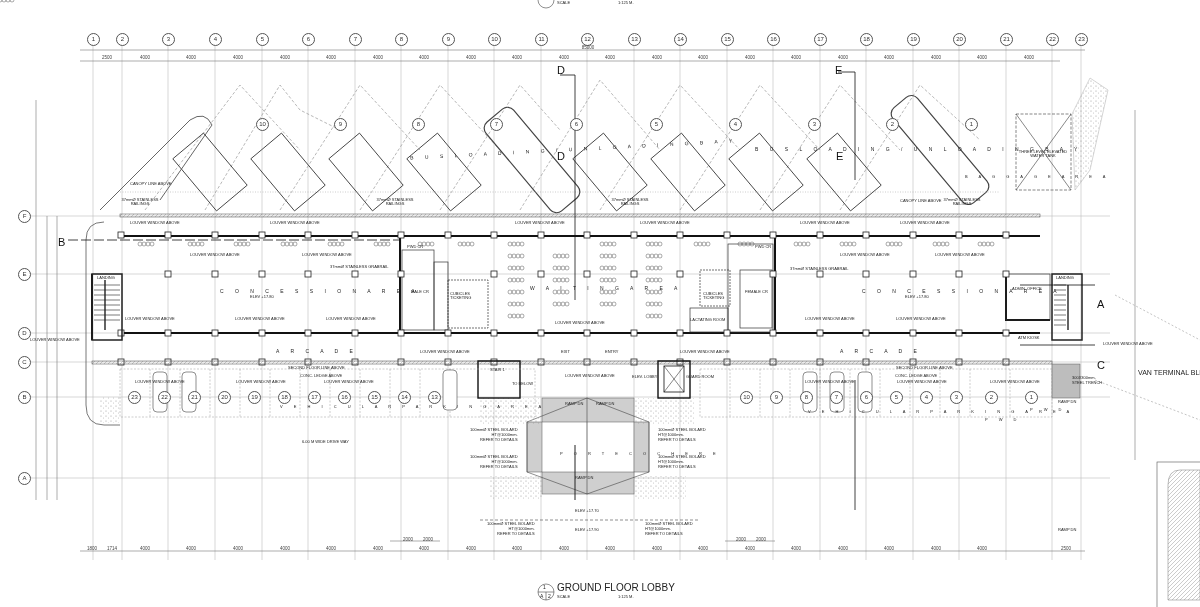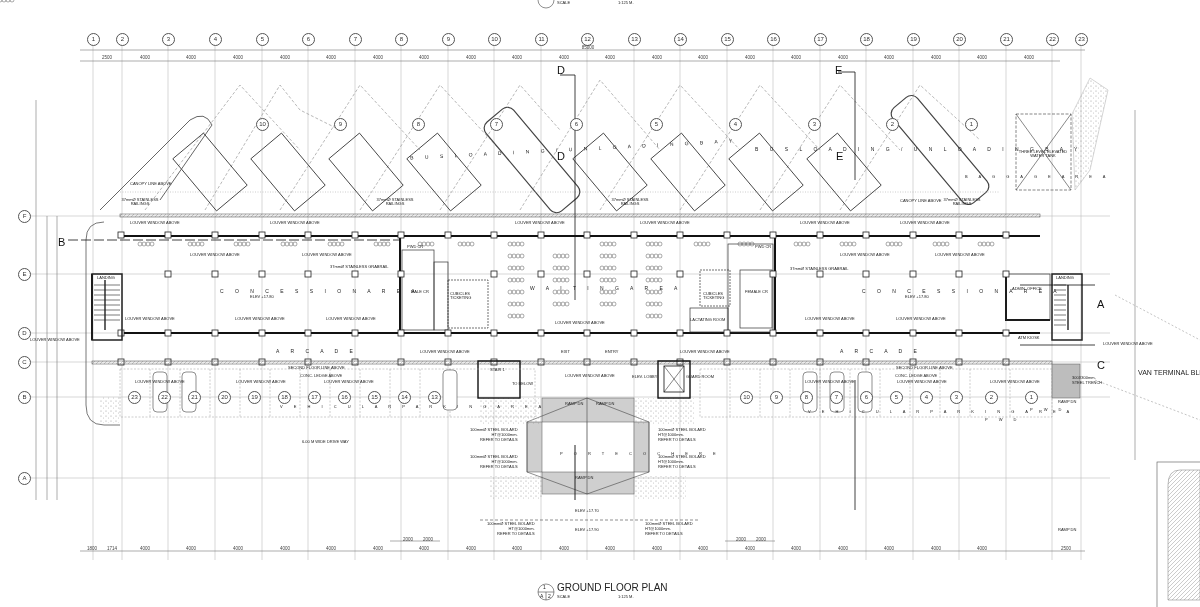--- a/index.html
+++ b/index.html
@@ -616,18 +616,18 @@
   <div class="bub" style="left:920px;top:391px">4</div>
   <div class="bub" style="left:950px;top:391px">3</div>
   <div class="bub" style="left:985px;top:391px">2</div>
   <div class="bub" style="left:1025px;top:391px">1</div>
 </div>
 
 <div>
   <span class="t" style="left:543px;top:585px;font-size:5px">1</span>
   <span class="t" style="left:540px;top:594px;font-size:5px">A</span>
   <span class="t" style="left:548px;top:594px;font-size:5px">2</span>
-  <span class="t" style="left:557px;top:583px;font-size:10px">GROUND FLOOR PLAN</span>
+  <span class="t" style="left:557px;top:583px;font-size:10px">GROUND FLOOR LOBBY</span>
   <span class="t" style="left:557px;top:595px;font-size:4px">SCALE</span>
   <span class="t" style="left:618px;top:595px;font-size:4px">1:125  M.</span>
   <span class="t" style="left:557px;top:1px;font-size:4px">SCALE</span>
   <span class="t" style="left:618px;top:1px;font-size:4px">1:125  M.</span>
 </div>
 
 </body></html>

